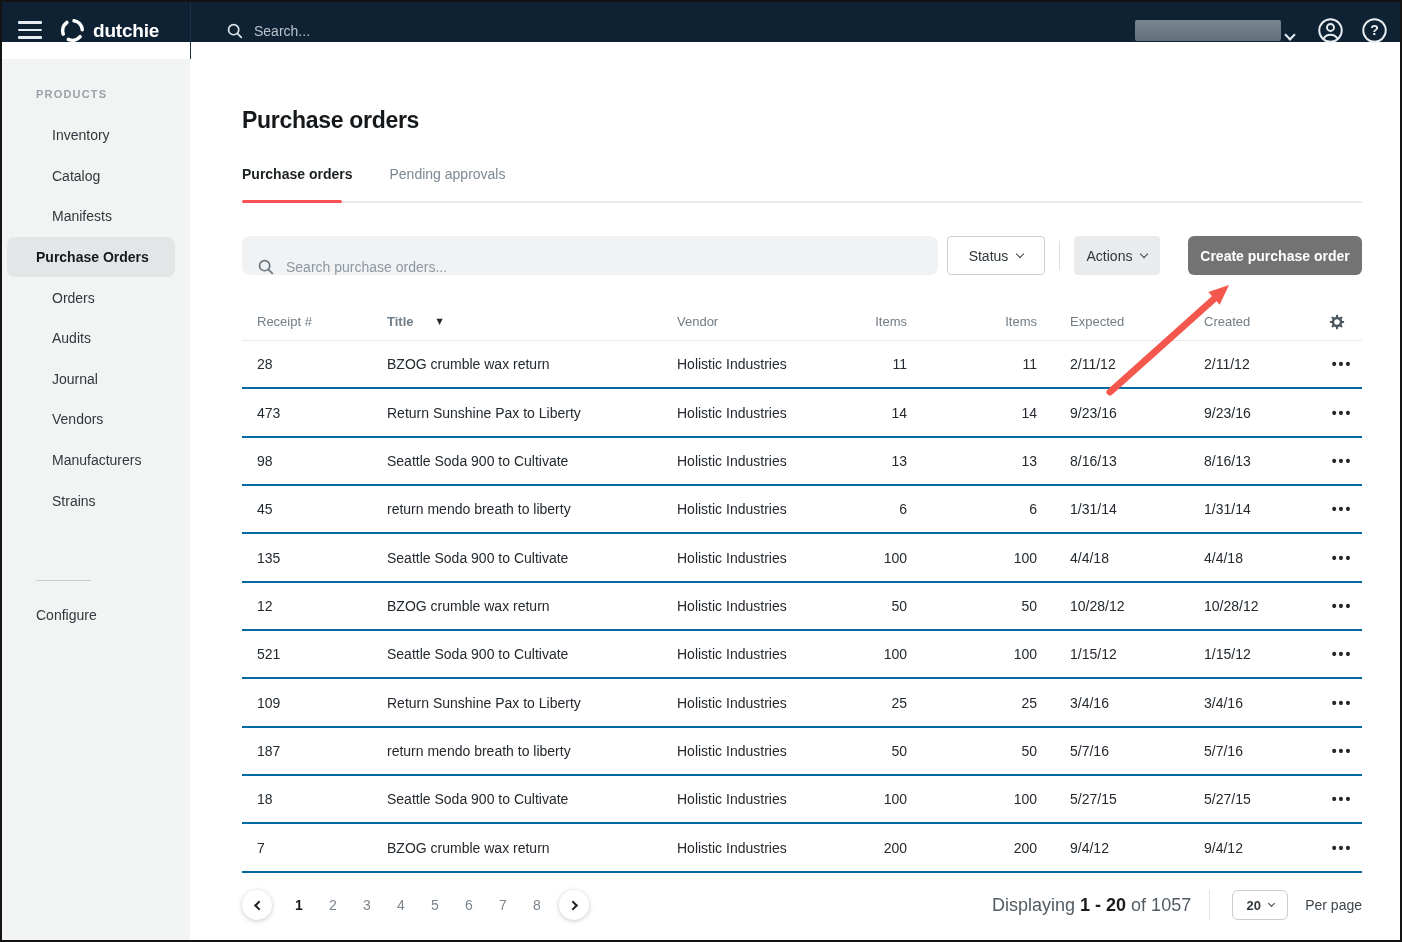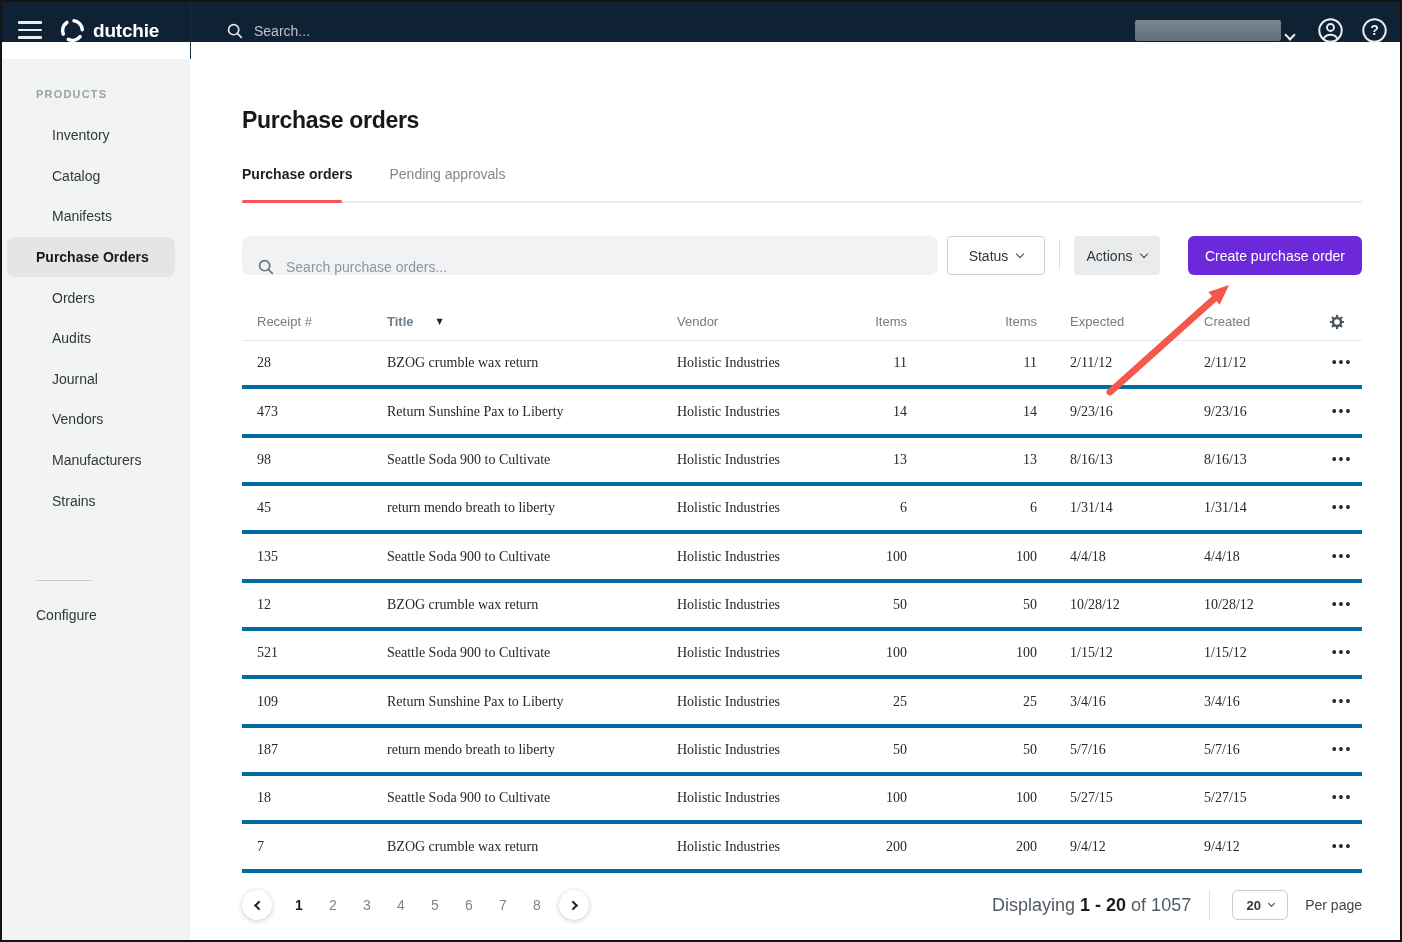--- a/index.html
+++ b/index.html
@@ -45,38 +45,38 @@
   .tabline-red { position:absolute; left:240px; top:198px; width:100px; height:3px; background:#fb5257; border-radius:2px; }
 
   
   .po-search { position:absolute; left:240px; top:234px; width:696px; height:39px; background:#f1f2f3;
                border-radius:8px; display:flex; align-items:flex-end; gap:12px; padding-left:15px; cursor:text; }
   .po-search-label { font-size:14px; color:#8d97a0; }
   .btn { position:absolute; top:234px; height:39px; border-radius:4px; display:flex; align-items:center;
          justify-content:center; gap:9px; font-size:14px; font-weight:400; color:#2f373c; cursor:pointer; }
   .status-btn { left:945px; width:98px; background:#fff; border:1px solid #cbd0d4; }
   .actions-btn { left:1072px; width:86px; background:#e9ebec; }
-  .create-btn { left:1186px; width:174px; background:#6d28d9; border-radius:6px; color:#fff; font-weight:400; }
+  .create-btn { left:1186px; width:174px; background:#737373; border-radius:6px; color:#fff; font-weight:700; }
   .chev-dark { display:inline-block; width:6px; height:6px; border-right:1.8px solid #3a424a;
                border-bottom:1.8px solid #3a424a; transform:rotate(45deg); margin-top:-4px; }
   .toolbar-divider { position:absolute; left:1057px; top:239px; width:1px; height:29px; background:#dde0e3; }
 
   
   .thead { position:absolute; left:240px; top:300px; width:1120px; height:39px; border-bottom:1px solid #e7e9ea; }
   .thead > div { position:absolute; top:0; height:39px; display:flex; align-items:center; font-size:13px; color:#717d87; }
   .h-receipt { left:15px; } .h-title { left:145px; font-weight:700; color:#23292e;gap:16px; }
   .h-vendor { left:435px; }
   .h-items1 { left:565px; width:100px; justify-content:flex-end; }
   .h-items2 { left:695px; width:100px; justify-content:flex-end; }
   .h-expected { left:828px; } .h-created { left:962px; }
   .h-gear { left:1086px; cursor:pointer; }
   .sort-glyph { font-size:8px; color:#23292e; margin-left:7px; font-family:"DejaVu Sans", sans-serif; }
 
   .rows { position:absolute; left:240px; top:339px; width:1120px; }
-  .trow { position:relative; height:48.35px; border-bottom:4px solid #0369a1;font-family:Liberation Serif, serif; }
+  .trow { position:relative; height:48.35px; border-bottom:2px solid #0369a1; }
   .trow > div { position:absolute; top:0; height:100%; display:flex; align-items:center;
                 font-size:14px; color:#23292e; }
   .c-receipt { left:15px; } .c-title { left:145px; } .c-vendor { left:435px; }
   .c-items-a { left:565px; width:100px; justify-content:flex-end; }
   .c-items-b { left:695px; width:100px; justify-content:flex-end; }
   .c-expected { left:828px; } .c-created { left:962px; }
   .c-actions { left:1078px; width:44px; justify-content:center; cursor:pointer;
                font-size:12px; font-weight:700; letter-spacing:2px; color:#454e55; }
 
   

